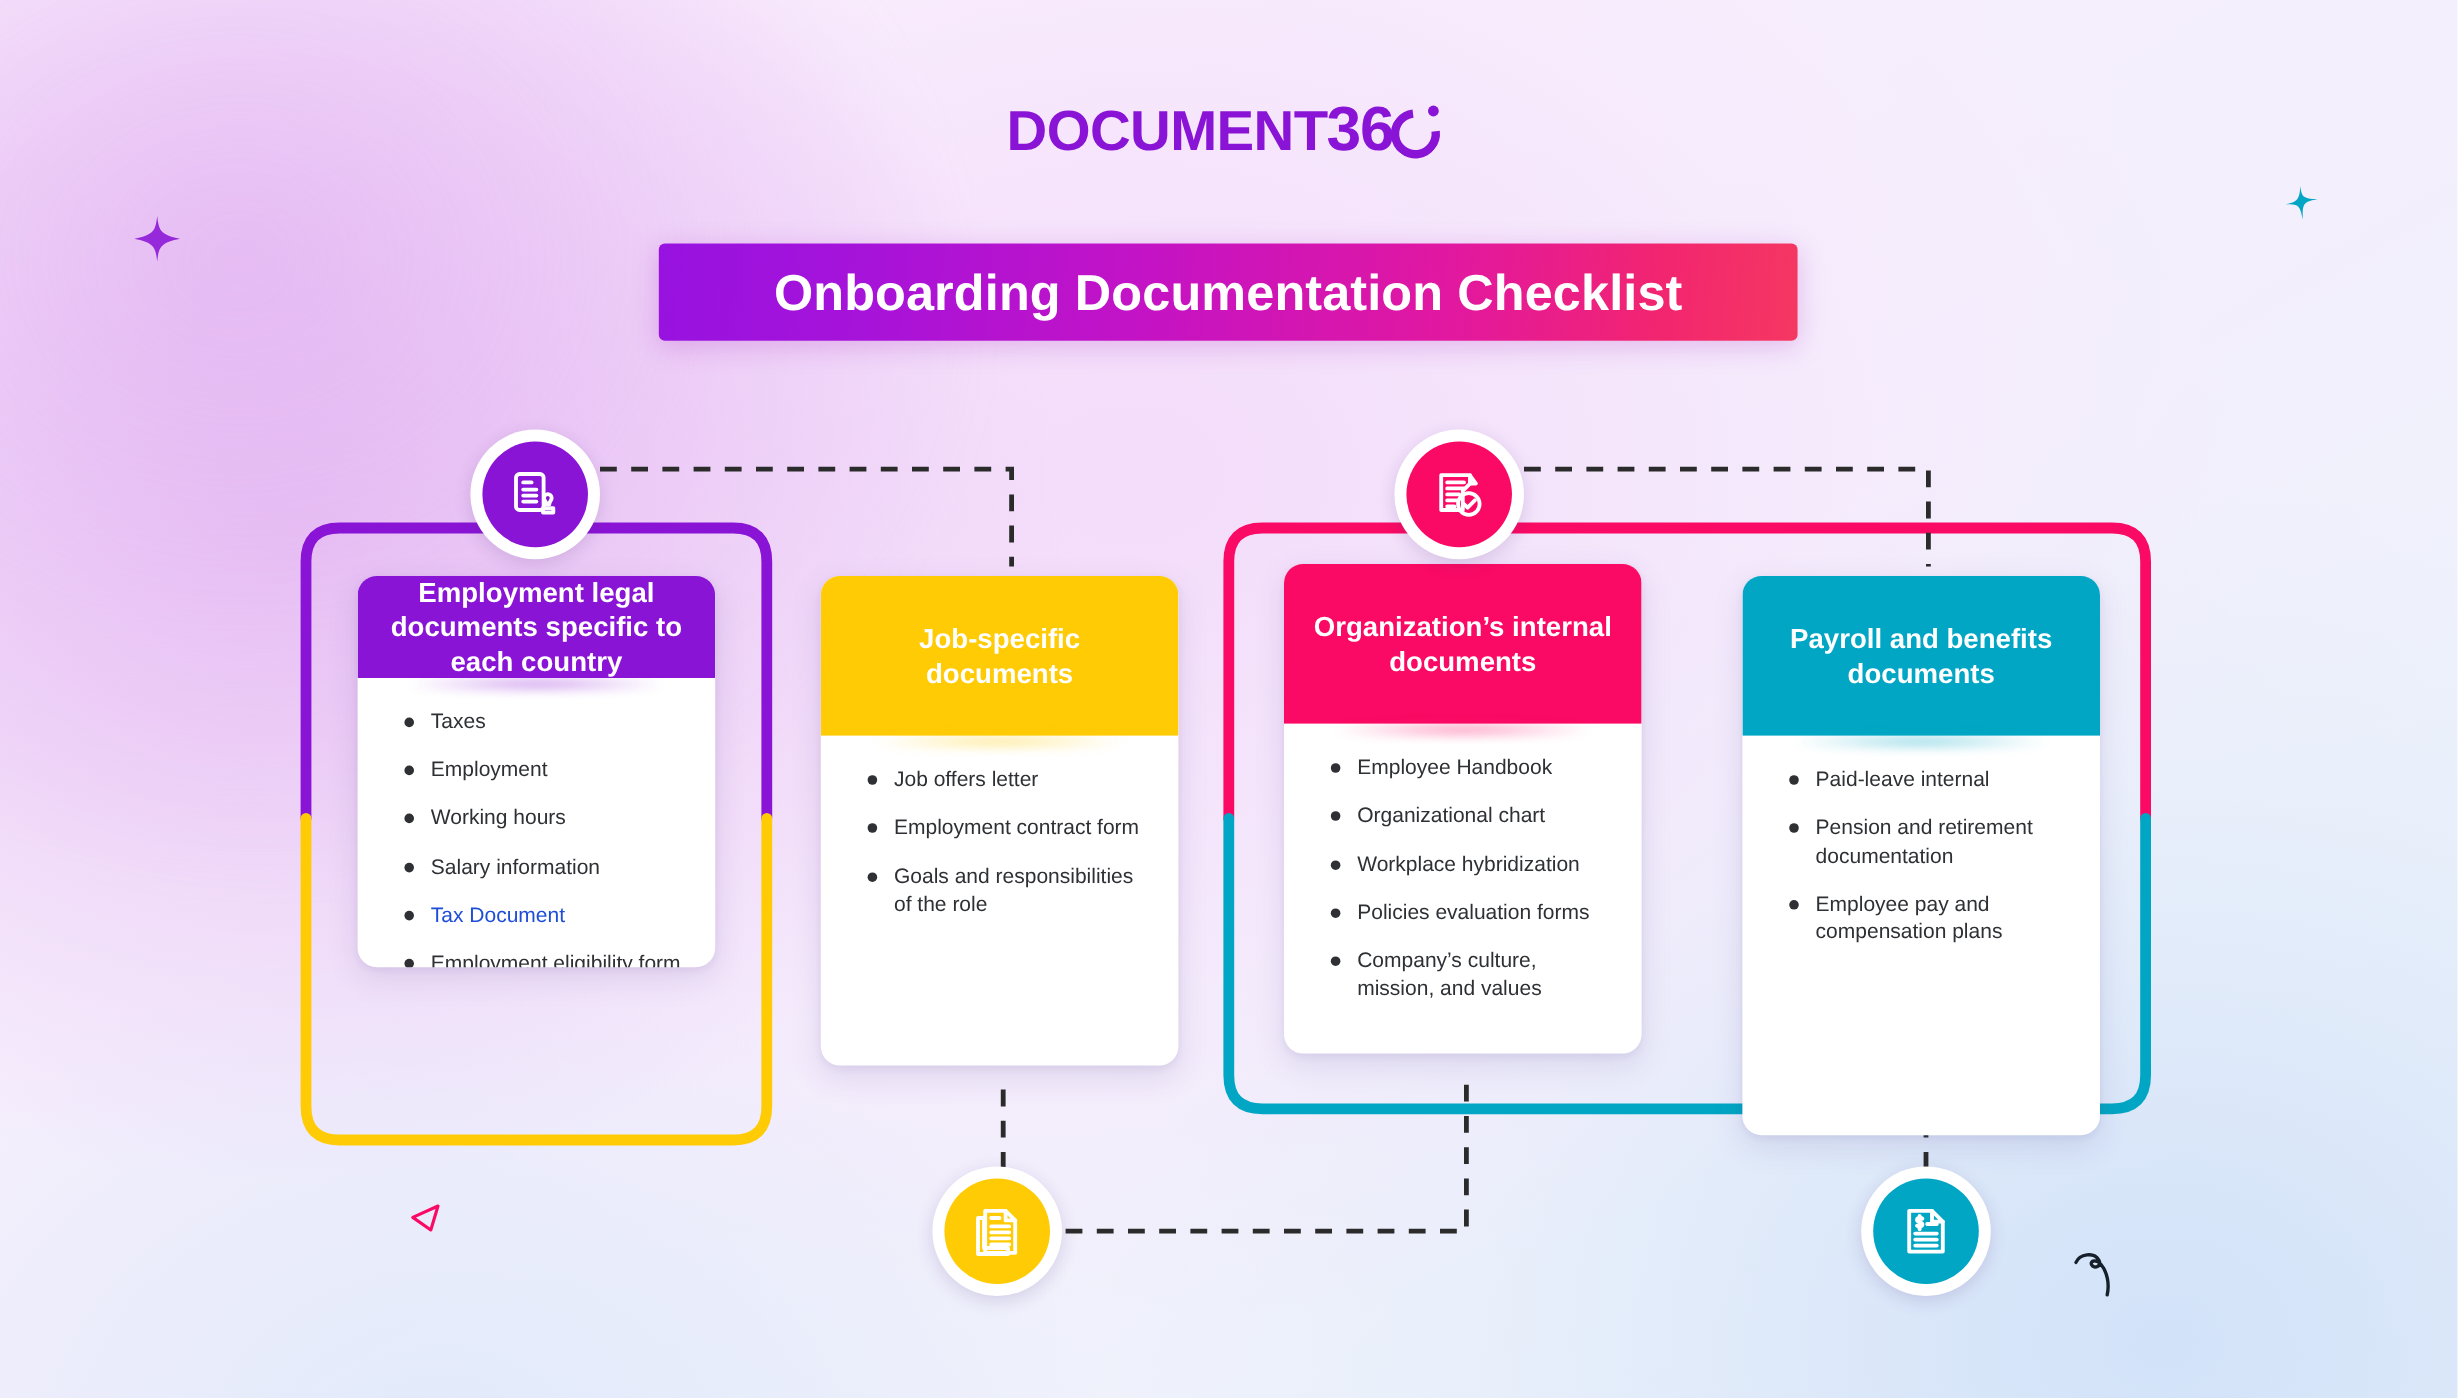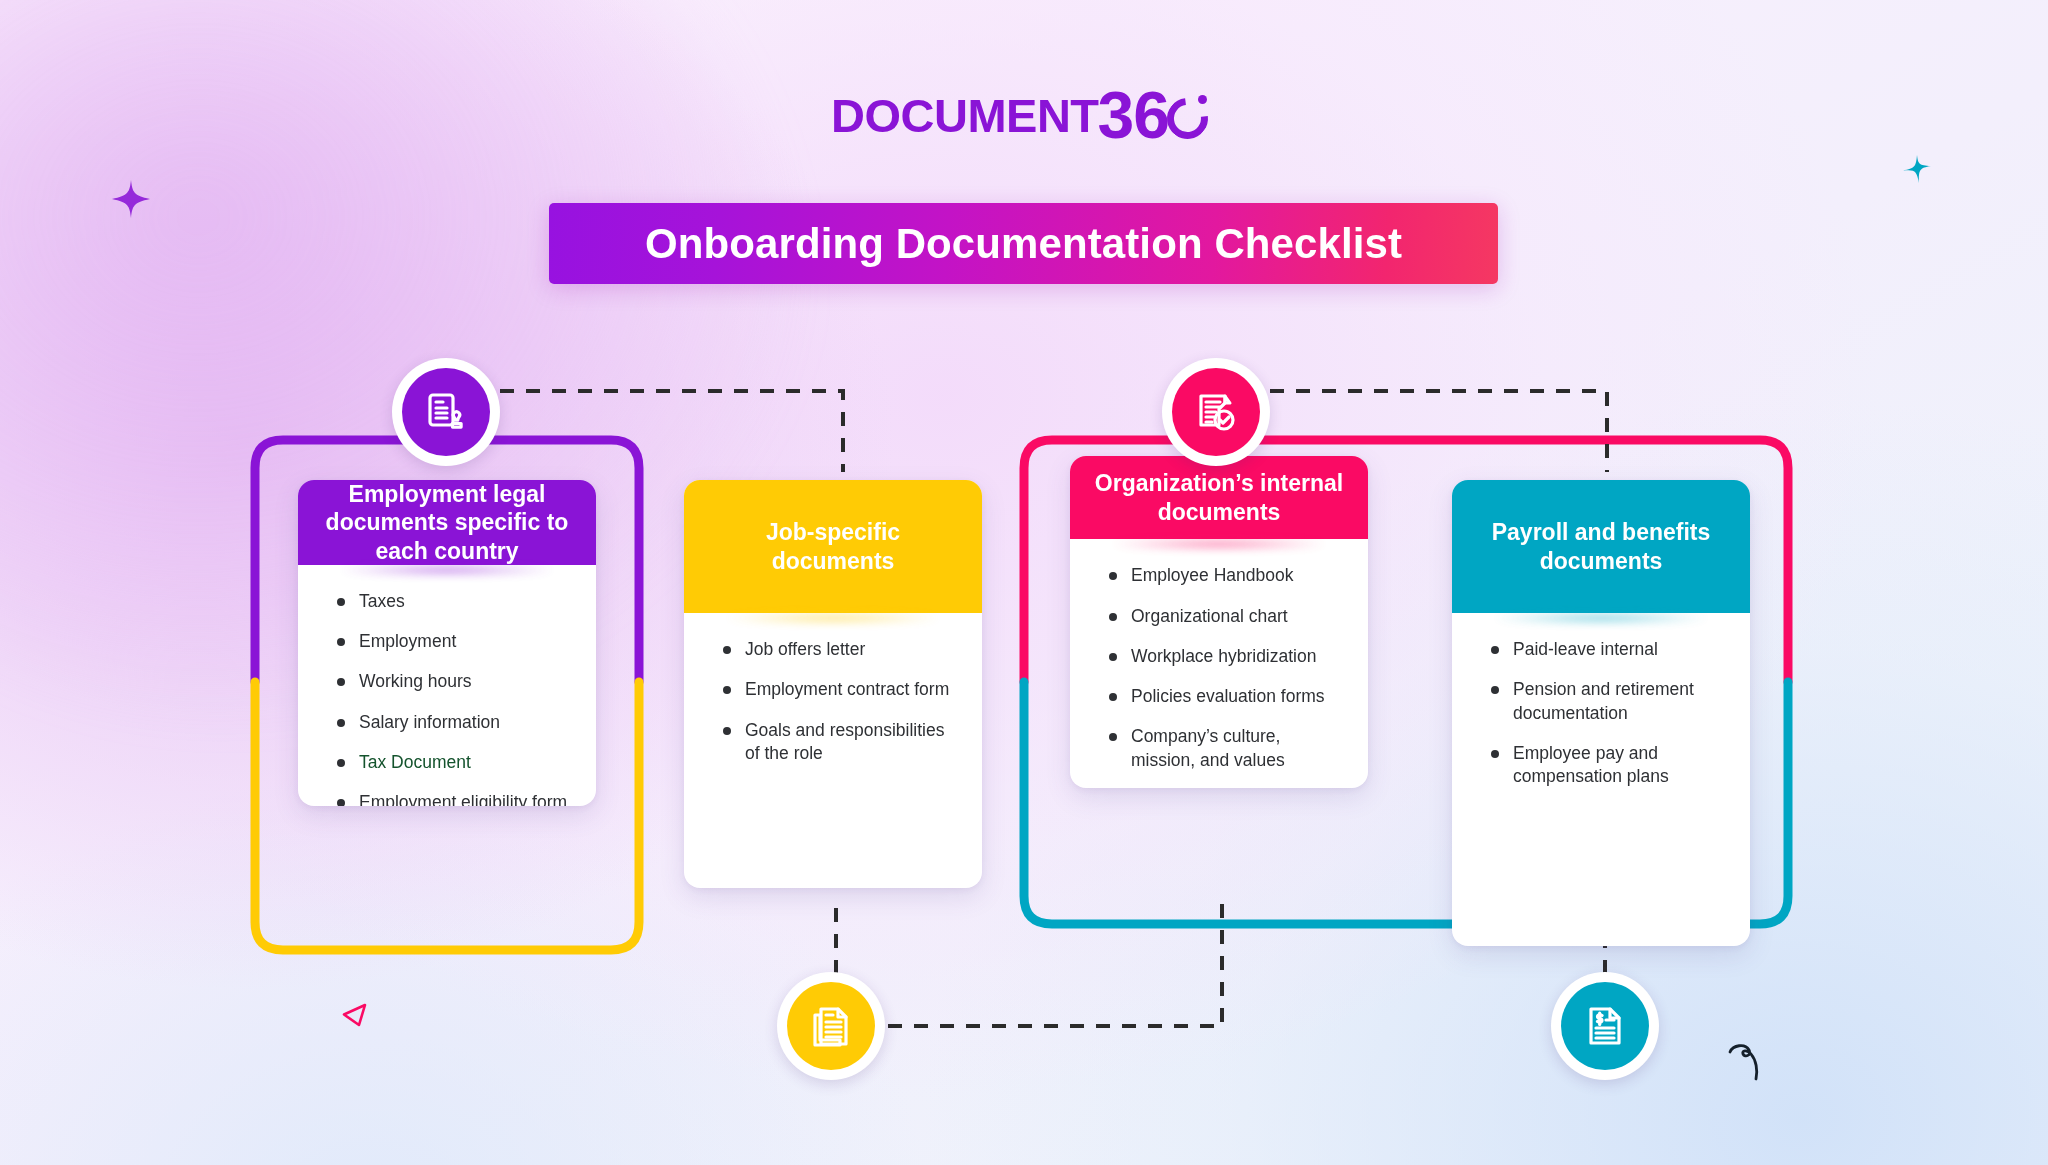--- a/index.html
+++ b/index.html
@@ -54,21 +54,21 @@
   }
   #logo .wordmark {
     font-size: 47px;
     font-weight: 800;
     letter-spacing: -0.5px;
     color: #8A14D6;
     display: inline-block;
     vertical-align: middle;
   }
   #logo .num {
-    font-size: 66px;
+    font-size: 52px;
     font-weight: 700;
     color: #8A14D6;
     display: inline-block;
     vertical-align: middle;
     letter-spacing: -1px;
     margin-left: -1px;
   }
   #logo .ring {
     display: inline-block;
     vertical-align: middle;
@@ -127,21 +127,21 @@
     width: 298px;
     border-radius: 16px;
     background: #ffffff;
     box-shadow: 0 9px 26px rgba(80,60,140,0.13), 0 2px 6px rgba(80,60,140,0.07);
     overflow: hidden;
     display: flex;
     flex-direction: column;
   }
   #card-0 { left: 298px;  top: 480px; height: 326px; }
   #card-1 { left: 684px;  top: 480px; height: 408px; }
-  #card-2 { left: 1070px; top: 456px; height: 332px; }
+  #card-2 { left: 1070px; top: 470px; height: 408px; }
   #card-3 { left: 1452px; top: 480px; height: 466px; }
 
   .card-head {
     height: 133px;
     display: flex;
     align-items: center;
     justify-content: center;
     text-align: center;
     padding: 0 18px;
     position: relative;
@@ -288,21 +288,21 @@
     <div class="card-head" style="background:#8A14D6">
       <span class="head-text">Employment legal documents specific to each country</span>
     </div>
     <div class="card-glow" style="--g:#8A14D6"></div>
     <div class="card-body">
       <ul class="card-list" style="color:#8A14D6">
         <li><span style="color:#2e3034">Taxes</span></li>
         <li><span style="color:#2e3034">Employment</span></li>
         <li><span style="color:#2e3034">Working hours</span></li>
         <li><span style="color:#2e3034">Salary information</span></li>
-        <li><span style="color:#14532d">Tax Document</span></li>
+        <li><span style="color:#1d4ed8">Tax Document</span></li>
         <li><span style="color:#2e3034">Employment eligibility form</span></li>
       </ul>
     </div>
   </div>
 
   <div class="card" id="card-1">
     <div class="card-head" style="background:#FFCB05">
       <span class="head-text">Job-specific documents</span>
     </div>
     <div class="card-glow" style="--g:#FFCB05"></div>

